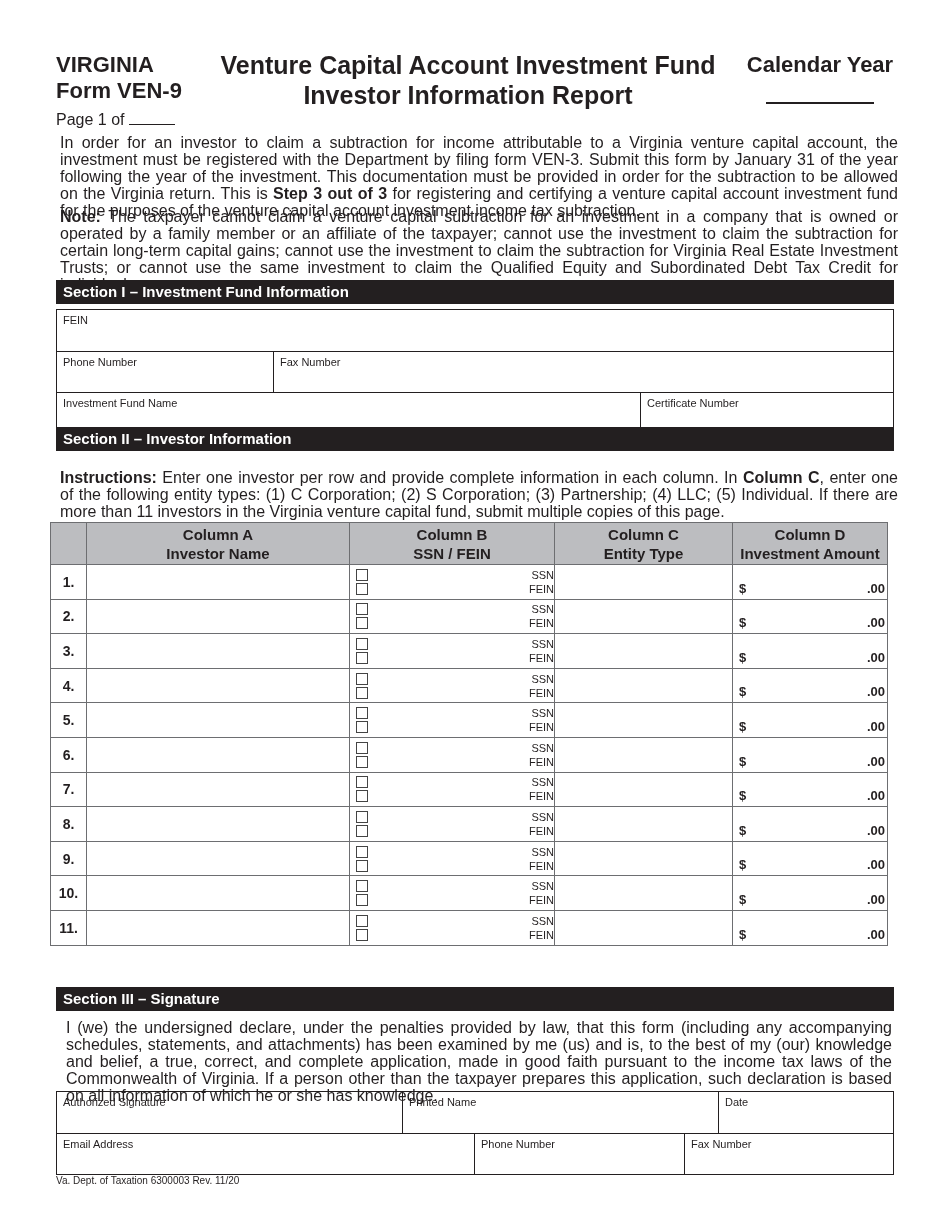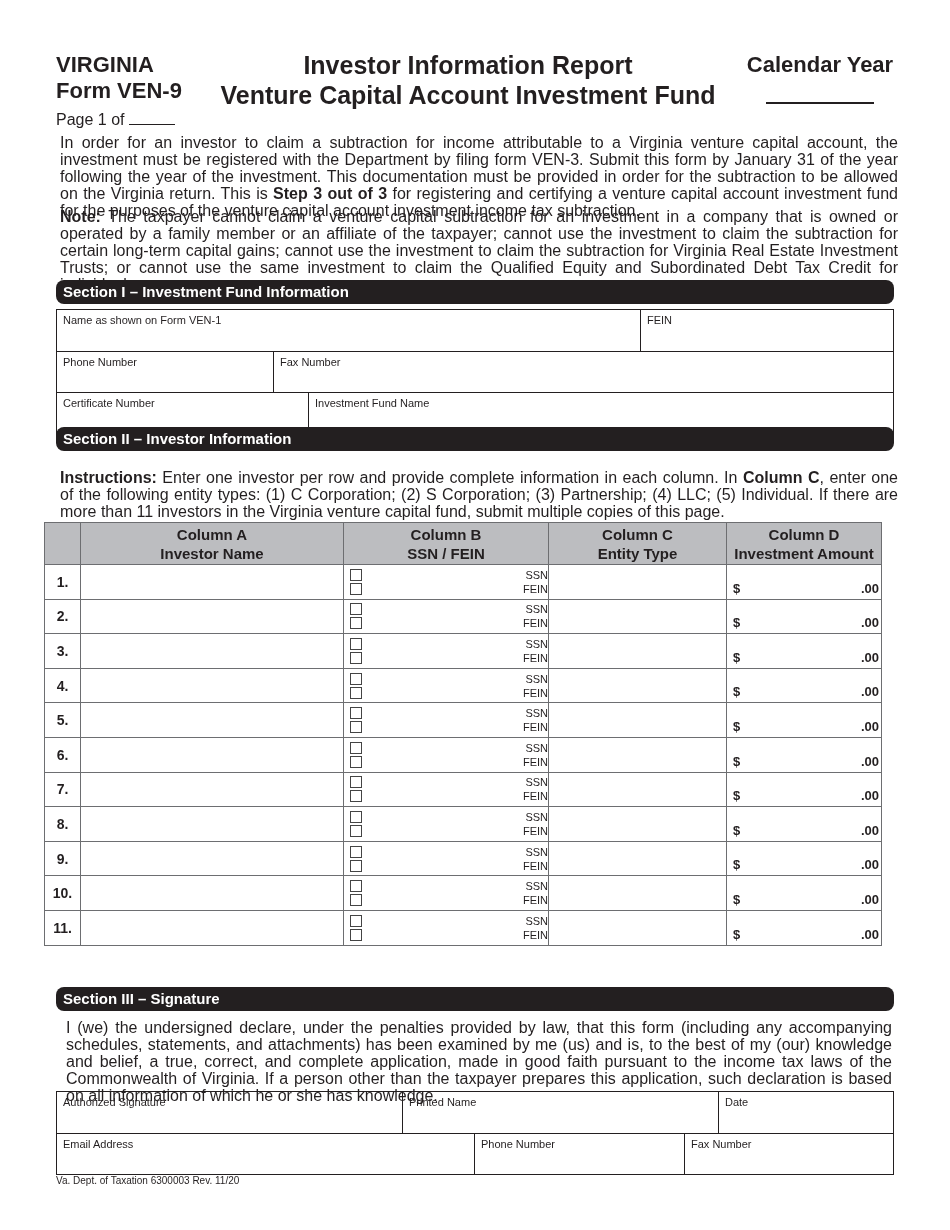--- a/index.html
+++ b/index.html
@@ -5,69 +5,68 @@
   html, body { margin:0; padding:0; background:#fff; }
   body { width:950px; height:1230px; position:relative; font-family:"Liberation Sans", sans-serif; color:#231f20; overflow:hidden; }
   .abs { position:absolute; }
   .hdr-left { left:56px; top:52px; font-weight:bold; font-size:22px; line-height:26px; }
   .hdr-title { left:210px; top:50px; width:516px; text-align:center; font-weight:bold; font-size:25px; line-height:30px; }
   .hdr-year { left:740px; top:52px; width:160px; text-align:center; font-weight:bold; font-size:22px; line-height:26px; }
   .year-line { left:766px; top:102px; width:108px; border-bottom:2px solid #231f20; }
   .page-of { left:56px; top:110px; font-size:16px; }
   .page-line { display:inline-block; width:46px; border-bottom:1.5px solid #231f20; margin-left:4px; height:14px; vertical-align:baseline; }
   .para { left:60px; width:838px; font-size:16px; line-height:17px; text-align:justify; }
-  .section-bar { left:56px; width:838px; height:24px; background:#231f20; color:#fff; font-weight:bold; font-size:15px; line-height:24px; padding-left:7px; box-sizing:border-box;border-radius:8px; }
+  .section-bar { left:56px; width:838px; height:24px; background:#231f20; color:#fff; font-weight:bold; font-size:15px; line-height:24px; padding-left:7px; box-sizing:border-box; }
   .grid { left:56px; width:838px; border:1.5px solid #231f20; box-sizing:border-box; }
   .grid .row { display:flex; border-bottom:1.5px solid #231f20; box-sizing:border-box; }
   .grid .row:last-child { border-bottom:none; }
   .grid .cell { font-size:11px; padding:4px 6px; box-sizing:border-box; border-right:1px solid #231f20; }
   .grid .cell:last-child { border-right:none; }
-  table.inv { position:absolute; left:44px; top:522px; width:838px; border-collapse:collapse; font-size:12px; }
+  table.inv { position:absolute; left:50px; top:522px; width:838px; border-collapse:collapse; font-size:12px; }
   table.inv th { background:#bcbdc0; font-weight:bold; font-size:15px; line-height:19px; border:1px solid #6d6e71; padding:1px 2px; }
   table.inv td { border:1px solid #6d6e71; height:33px; padding:0; box-sizing:border-box; }
   table.inv td.num { text-align:center; font-weight:bold; font-size:14px; }
   .cb { display:flex; align-items:center; font-size:11px; line-height:14px; padding-left:6px;justify-content:space-between; }
   .box { width:10px; height:10px; border:1px solid #444; margin-right:4px; display:inline-block; }
   .amt { display:flex; justify-content:space-between; align-items:flex-end; font-weight:bold; font-size:13px; padding:0 2px 0 6px; height:100%; padding-bottom:3px; box-sizing:border-box; }
   .total-label { text-align:right; font-weight:bold; font-size:13px; padding-right:6px !important; vertical-align:top; padding-top:8px !important; }
   .footer { left:56px; top:1175px; font-size:10px; }
 </style>
 </head>
 <body>
 
 <div class="abs hdr-left">
   <div>VIRGINIA</div>
   <div>Form VEN-9</div>
 </div>
 <div class="abs hdr-title">
+  <div>Venture Capital Account Investment Fund</div>
   <div>Investor Information Report</div>
-  <div>Venture Capital Account Investment Fund</div>
 </div>
 <div class="abs hdr-year">Calendar Year</div>
 <div class="abs year-line"></div>
 <div class="abs page-of">
   <span>Page 1 of</span><span class="page-line"></span>
 </div>
 
 <div class="abs para" style="top:134px"><span>In order for an investor to claim a subtraction for income attributable to a Virginia venture capital account, the investment must be registered with the Department by filing form VEN-3. Submit this form by January 31 of the year following the year of the investment. This documentation must be provided in order for the subtraction to be allowed on the Virginia return. This is </span><b>Step 3 out of 3</b><span> for registering and certifying a venture capital account investment fund for the purposes of the venture capital account investment income tax subtraction.</span></div>
 <div class="abs para" style="top:208px"><b>Note:</b><span>  The taxpayer cannot claim a venture capital subtraction for an investment in a company that is owned or operated by a family member or an affiliate of the taxpayer; cannot use the investment to claim the subtraction for certain long-term capital gains; cannot use the investment to claim the subtraction for Virginia Real Estate Investment Trusts; or cannot use the same investment to claim the Qualified Equity and Subordinated Debt Tax Credit for individuals.</span></div>
 
 <div class="abs section-bar" style="top:280px">Section I – Investment Fund Information</div>
 <div class="abs grid" style="top:309px; height:126px">
   <div class="row" style="height:42px">
-    <div class="cell" style="width:584px"><span>Name as shown on Form VEN-1</span></div>
     <div class="cell" style="flex:1"><span>FEIN</span></div>
   </div>
   <div class="row" style="height:41px">
     <div class="cell" style="width:217px"><span>Phone Number</span></div>
     <div class="cell" style="flex:1"><span>Fax Number</span></div>
   </div>
   <div class="row" style="height:40px">
+    <div class="cell" style="width:584px"><span>Investment Fund Name</span></div>
     <div class="cell" style="flex:1"><span>Certificate Number</span></div>
-    <div class="cell" style="width:584px"><span>Investment Fund Name</span></div>
   </div>
 </div>
 
 <div class="abs section-bar" style="top:427px">Section II – Investor Information</div>
 <div class="abs para" style="top:469px"><b>Instructions:</b><span> Enter one investor per row and provide complete information in each column. In </span><b>Column C</b><span>, enter one of the following entity types: (1) C Corporation;  (2) S Corporation;  (3) Partnership;  (4) LLC;  (5) Individual. If there are more than 11 investors in the Virginia venture capital fund, submit multiple copies of this page.</span></div>
 
 <table class="inv">
   <thead>
     <tr style="height:42px">
       <th style="width:31px"></th>

